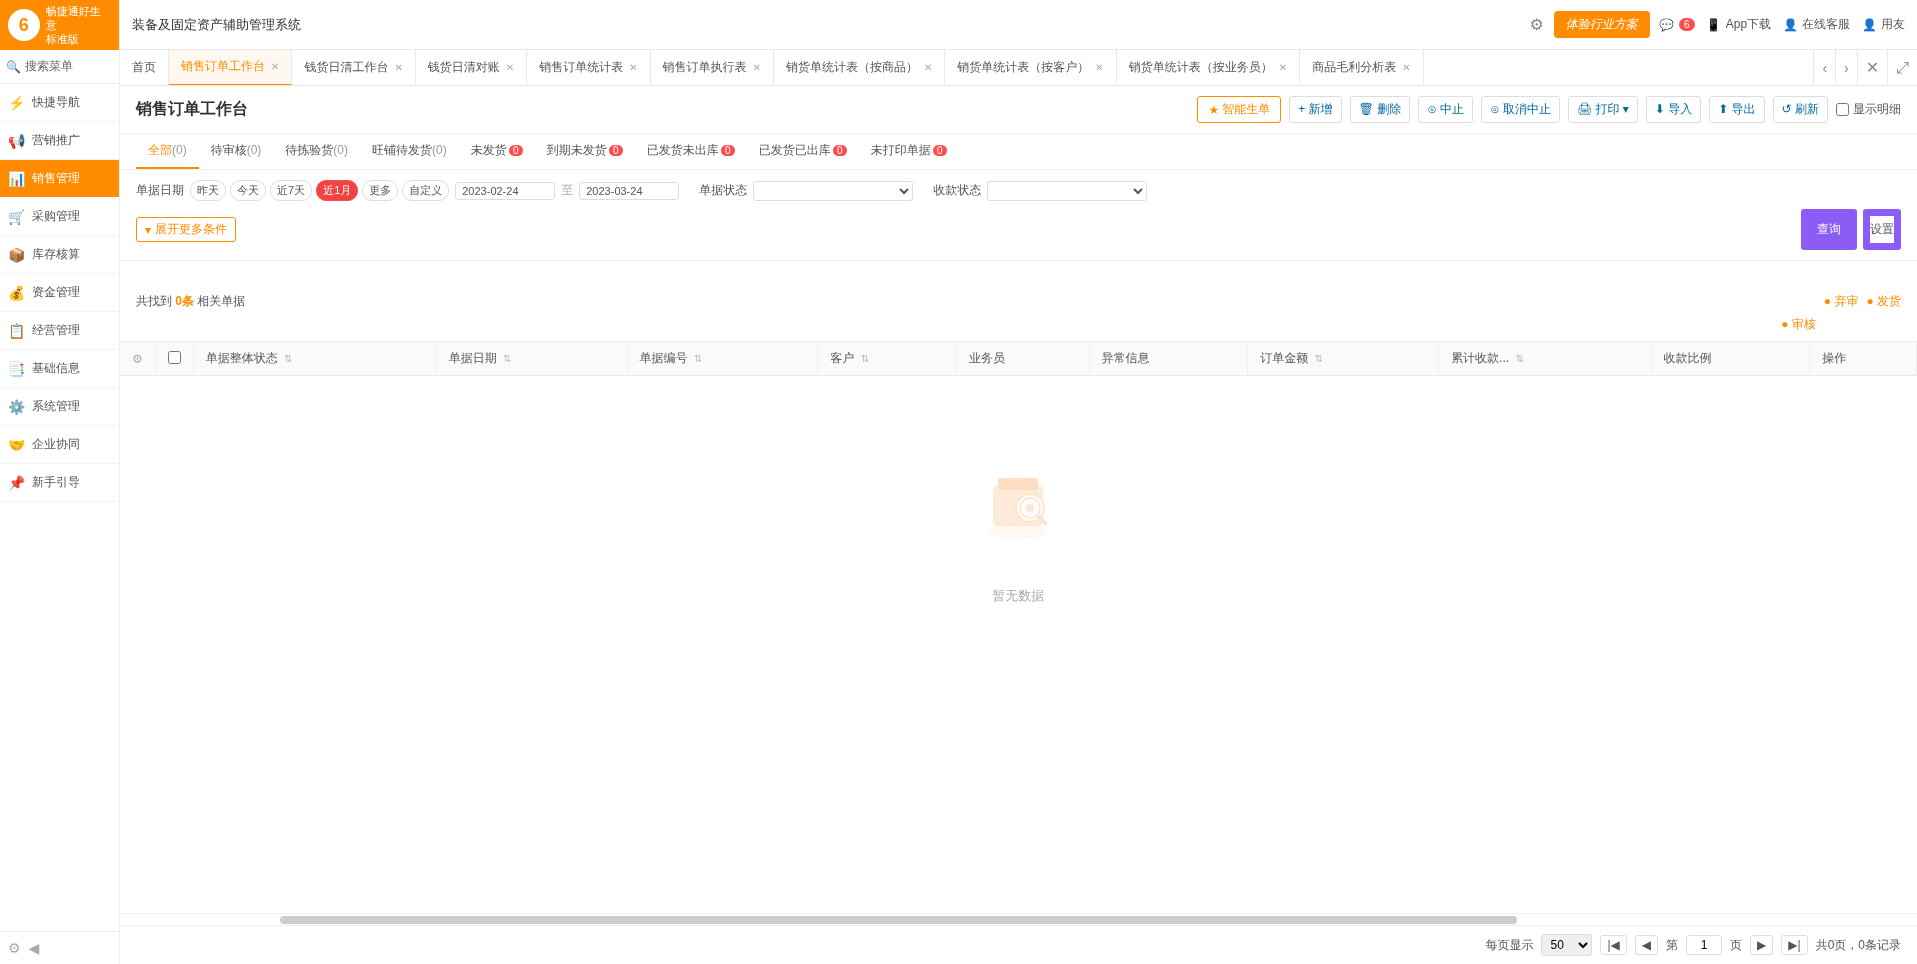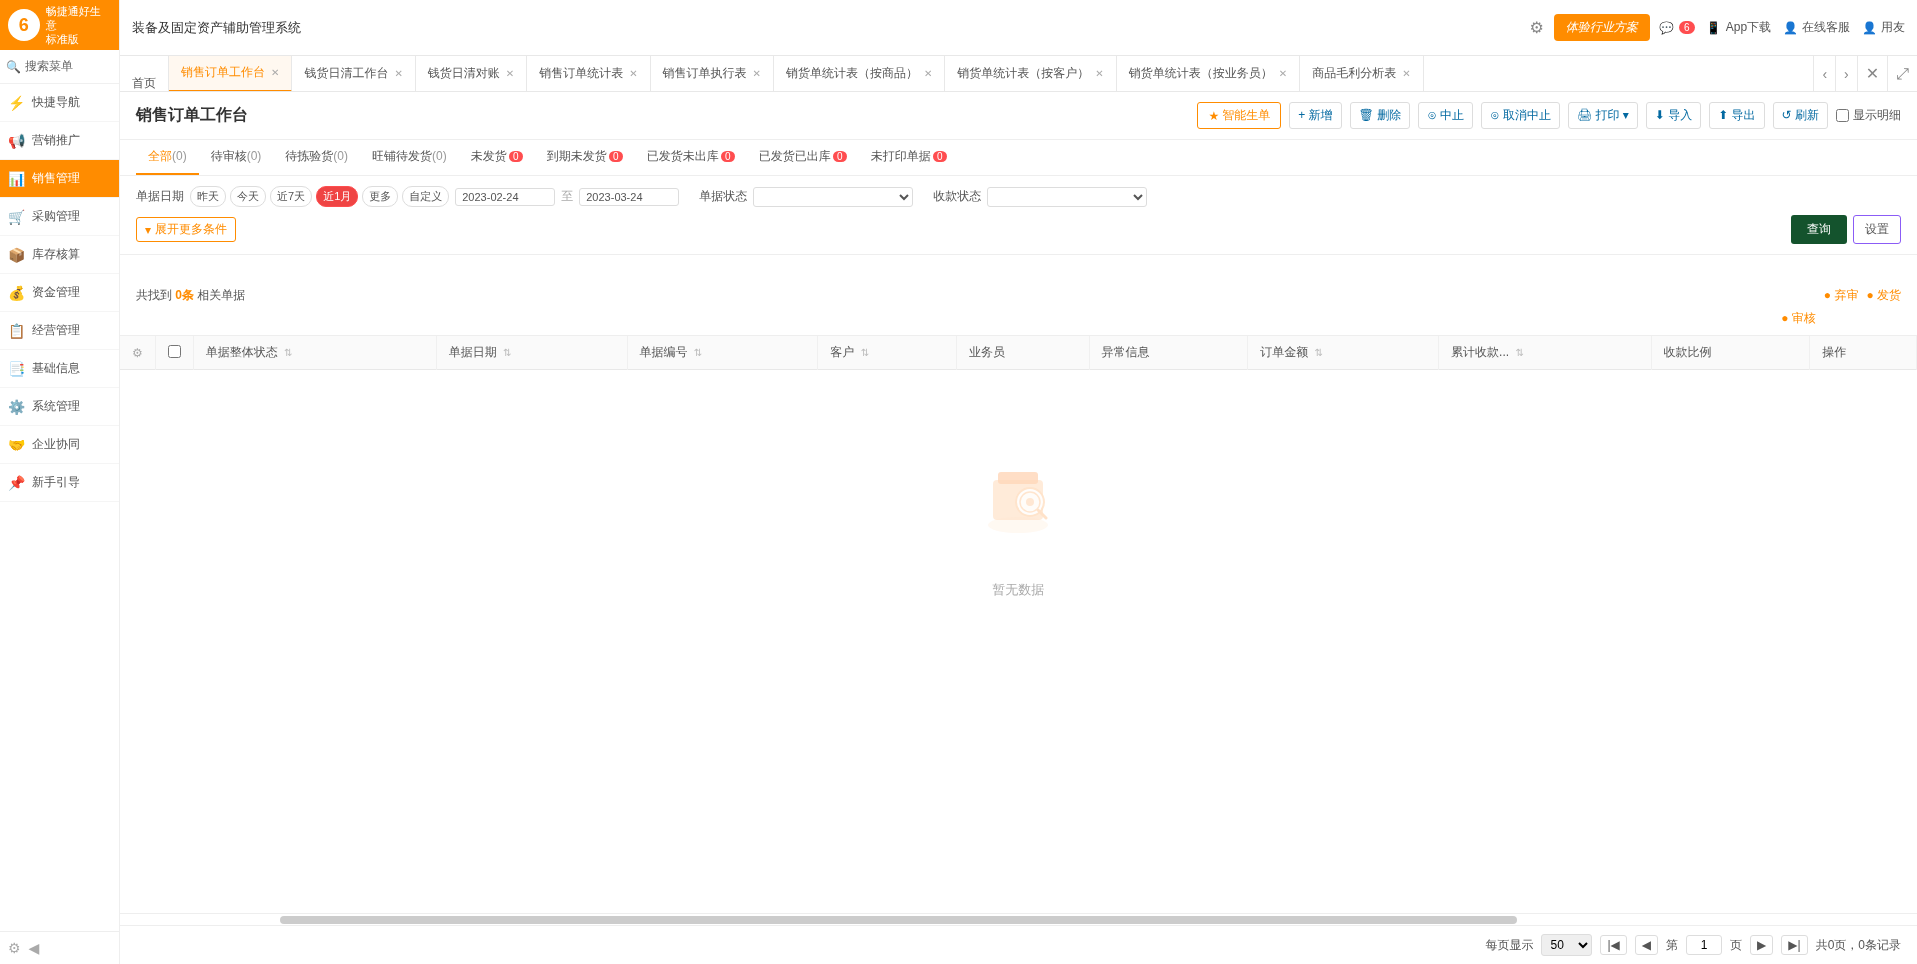--- a/index.html
+++ b/index.html
@@ -15,32 +15,32 @@
     .sidebar-nav-item.active { background: #ff8c00; color: #fff; }
     .sidebar-nav-item.active .nav-icon { color: #fff; }
     .nav-icon { font-size: 14px; width: 18px; text-align: center; }
     .sidebar-bottom { margin-top: auto; padding: 8px; display: flex; gap: 8px; border-top: 1px solid #eee; }
     .sidebar-bottom-icon { cursor: pointer; color: #aaa; font-size: 14px; }
 
     
     .main { flex: 1; display: flex; flex-direction: column; overflow: hidden; }
 
     
-    .top-header { height: 56px; background: #fff; display: flex; align-items: center; padding: 0 12px; border-bottom: 1px solid #e8e8e8; gap: 10px; }
+    .top-header { height: 50px; background: #fff; display: flex; align-items: center; padding: 0 12px; border-bottom: 1px solid #e8e8e8; gap: 10px; }
     .system-title { font-size: 13px; color: #333; flex: 1; }
     .header-icons { display: flex; align-items: center; gap: 12px; margin-left: auto; }
     .header-icon-item { display: flex; align-items: center; gap: 4px; cursor: pointer; color: #555; font-size: 12px; }
     .badge { background: #ff4d4f; color: #fff; border-radius: 10px; font-size: 10px; padding: 1px 4px; min-width: 16px; text-align: center; }
     .solution-btn { background: #ff8c00; color: #fff; border: none; border-radius: 4px; padding: 5px 12px; font-size: 12px; cursor: pointer; font-style: italic; }
     .settings-icon { color: #888; cursor: pointer; font-size: 16px; }
 
     
     .tab-bar { background: #fff; display: flex; align-items: center; border-bottom: 1px solid #e8e8e8; overflow: hidden; height: 36px; }
     .tab { display: flex; align-items: center; gap: 4px; padding: 0 12px; height: 36px; cursor: pointer; white-space: nowrap; font-size: 12px; color: #555; border-right: 1px solid #e8e8e8; flex-shrink: 0; }
-    .tab.home { color: #555; align-items: flex-end; }
+    .tab.home { color: #555; }
     .tab.active { background: #fff8f0; color: #ff8c00; border-bottom: 2px solid #ff8c00; }
     .tab-close { color: #aaa; font-size: 10px; cursor: pointer; margin-left: 2px; }
     .tab-arrows { display: flex; align-items: center; margin-left: auto; border-left: 1px solid #e8e8e8; }
     .tab-arrow-btn { padding: 0 8px; height: 36px; cursor: pointer; display: flex; align-items: center; color: #888; border-right: 1px solid #e8e8e8; font-size: 14px; }
     .tab-close-all { padding: 0 8px; height: 36px; cursor: pointer; display: flex; align-items: center; color: #888; border-right: 1px solid #e8e8e8; font-size: 16px; }
     .tab-expand { padding: 0 8px; height: 36px; cursor: pointer; display: flex; align-items: center; color: #888; font-size: 16px; }
 
     
     .content { flex: 1; display: flex; flex-direction: column; overflow: hidden; background: #f5f6fa; padding: 0; }
 
@@ -62,22 +62,22 @@
     .search-bar { background: #fff; padding: 10px 16px; border-bottom: 1px solid #eee; }
     .search-row { display: flex; align-items: center; gap: 20px; flex-wrap: wrap; }
     .search-field { display: flex; align-items: center; gap: 6px; }
     .search-label { color: #555; font-size: 12px; white-space: nowrap; }
     .date-range-btns { display: flex; gap: 4px; }
     .date-btn { padding: 2px 6px; border: 1px solid #ddd; border-radius: 10px; cursor: pointer; font-size: 11px; color: #555; background: #fff; }
     .date-btn.active { background: #ef4444; color: #fff; border-color: #ff4d4f; border-radius: 10px; }
     .date-input { border: 1px solid #ddd; border-radius: 3px; padding: 2px 6px; font-size: 11px; color: #555; width: 100px; }
     .select-input { border: 1px solid #ddd; border-radius: 3px; padding: 2px 6px; font-size: 11px; color: #555; width: 160px; background: #fff; }
     .expand-btn { display: flex; align-items: center; gap: 4px; color: #ff8c00; cursor: pointer; font-size: 12px; border: 1px solid #ff8c00; border-radius: 3px; padding: 3px 8px; background: #fff; }
-    .query-btn { background: #14532d; color: #fff; border: none; border-radius: 3px; padding: 5px 16px; font-size: 12px; cursor: pointer; }
-    .settings-btn { background: #fff; border: 1px solid #8b5cf6; border-radius: 3px; padding: 5px 11px; font-size: 12px; cursor: pointer; color: #555; }
+    .query-btn { background: #8b5cf6; color: #fff; border: none; border-radius: 3px; padding: 5px 16px; font-size: 12px; cursor: pointer; }
+    .settings-btn { background: #fff; border: 7px solid #8b5cf6; border-radius: 3px; padding: 5px 0; font-size: 12px; cursor: pointer; color: #555; }
 
     
     .table-area { flex: 1; overflow: auto; background: #fff; margin: 0; padding: 0; }
     .table-toolbar { padding: 8px 16px; display: flex; align-items: center; justify-content: space-between; border-bottom: 1px solid #eee; }
     .record-count { font-size: 12px; color: #555; }
     .record-count span { color: #ff8c00; font-weight: bold; }
     .table-actions { display: flex; gap: 8px; }
     .tbl-action-btn { display: flex; align-items: center; gap: 3px; font-size: 12px; cursor: pointer; color: #555; }
     .tbl-action-btn.approve { color: #ff8c00; margin-top: 47px; }
     .tbl-action-btn.reject { color: #ff8c00; }

